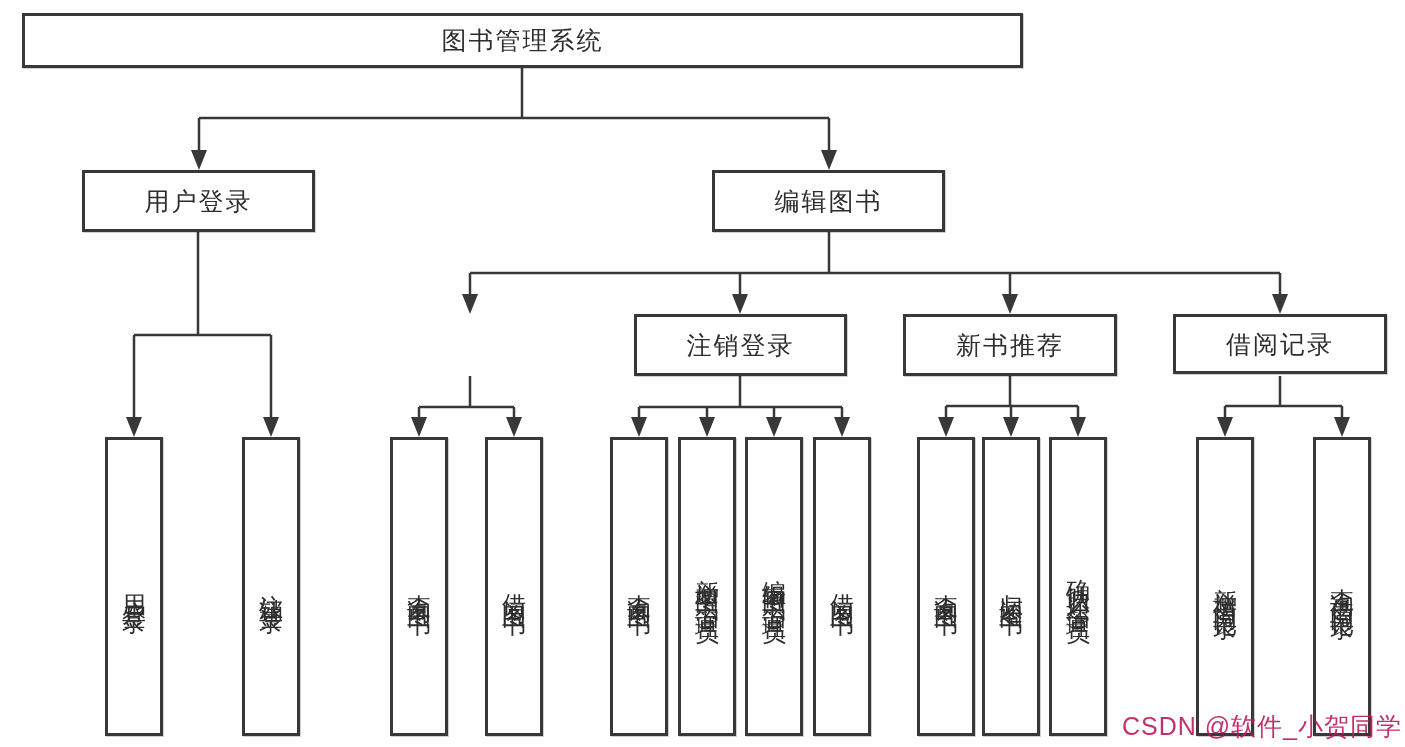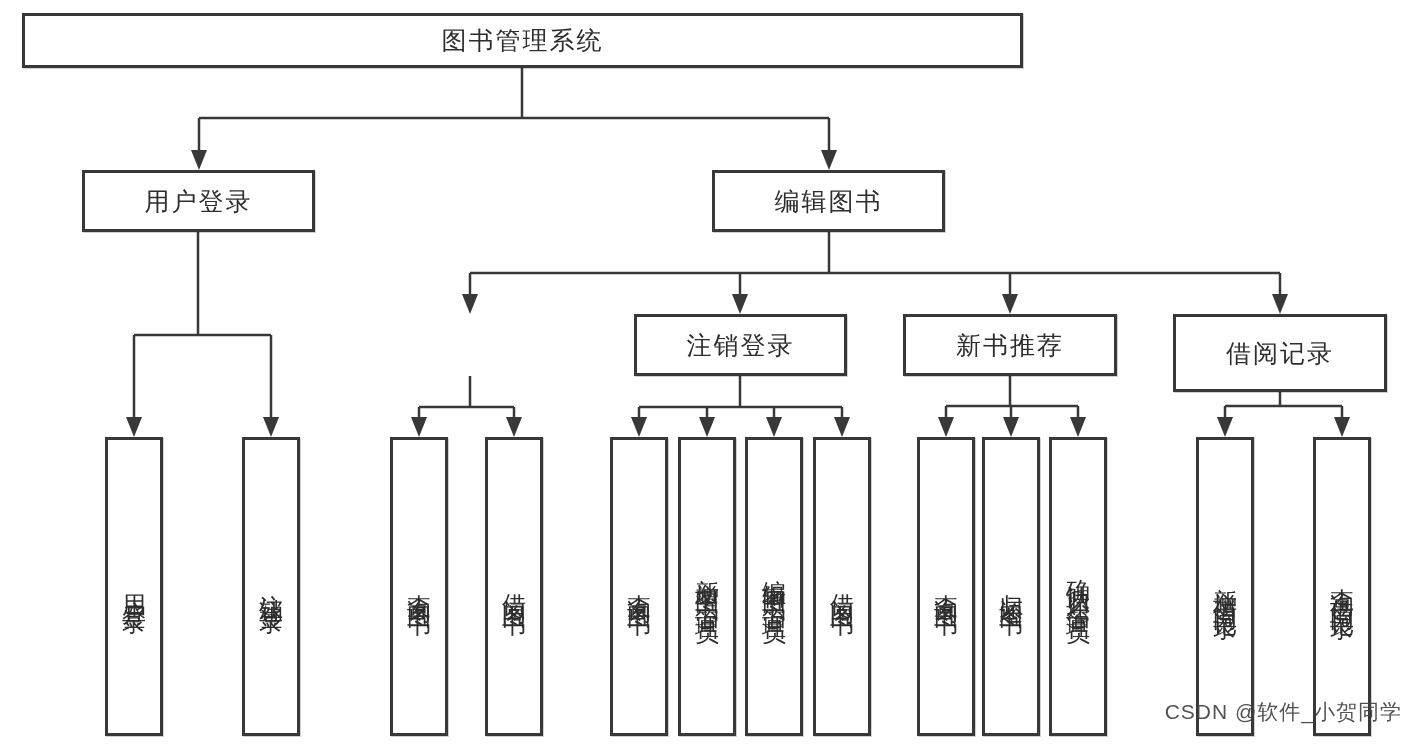--- a/index.html
+++ b/index.html
@@ -39,43 +39,43 @@
   }
   
   #n-root    { left: 22px;  top: 13px;  width: 1001px; height: 55px; }
   
   #n-login   { left: 82px;  top: 170px; width: 233px; height: 62px; }
   #n-mgmt    { left: 712px; top: 170px; width: 233px; height: 62px; }
   
   #n-newbook { left: 364px; top: 314px; width: 213px; height: 62px; }
   #n-borrow  { left: 634px; top: 314px; width: 213px; height: 62px; }
   #n-current { left: 903px; top: 314px; width: 214px; height: 62px; }
-  #n-records { left: 1173px;top: 314px; width: 214px; height: 78px; }
+  #n-records { left: 1173px;top: 314px; width: 214px; height: 60px; }
   
   .leaf { top: 437px; width: 58px; height: 299px; }
   #n-l1  { left: 105px; }
   #n-l2  { left: 242px; }
   #n-l3  { left: 390px; }
   #n-l4  { left: 485px; }
   #n-l5  { left: 610px; }
   #n-l6  { left: 678px; }
   #n-l7  { left: 745px; }
   #n-l8  { left: 813px; }
   #n-l9  { left: 917px; }
   #n-l10 { left: 982px; }
   #n-l11 { left: 1049px; }
   #n-l12 { left: 1196px; }
   #n-l13 { left: 1313px; }
   #watermark {
     position: absolute;
     right: 3px;
-    bottom: 21px;
-    font-size: 21px;
+    bottom: 4px;
+    font-size: 25px;
     letter-spacing: 1px;
-    color: #404040;
+    color: #be185d;
     opacity: 0.9;
     z-index: 5;
   }
 </style>
 </head>
 <body>
 
 <div id="stage">
 
   <svg id="connectors" viewBox="0 0 1405 747" xmlns="http://www.w3.org/2000/svg">

